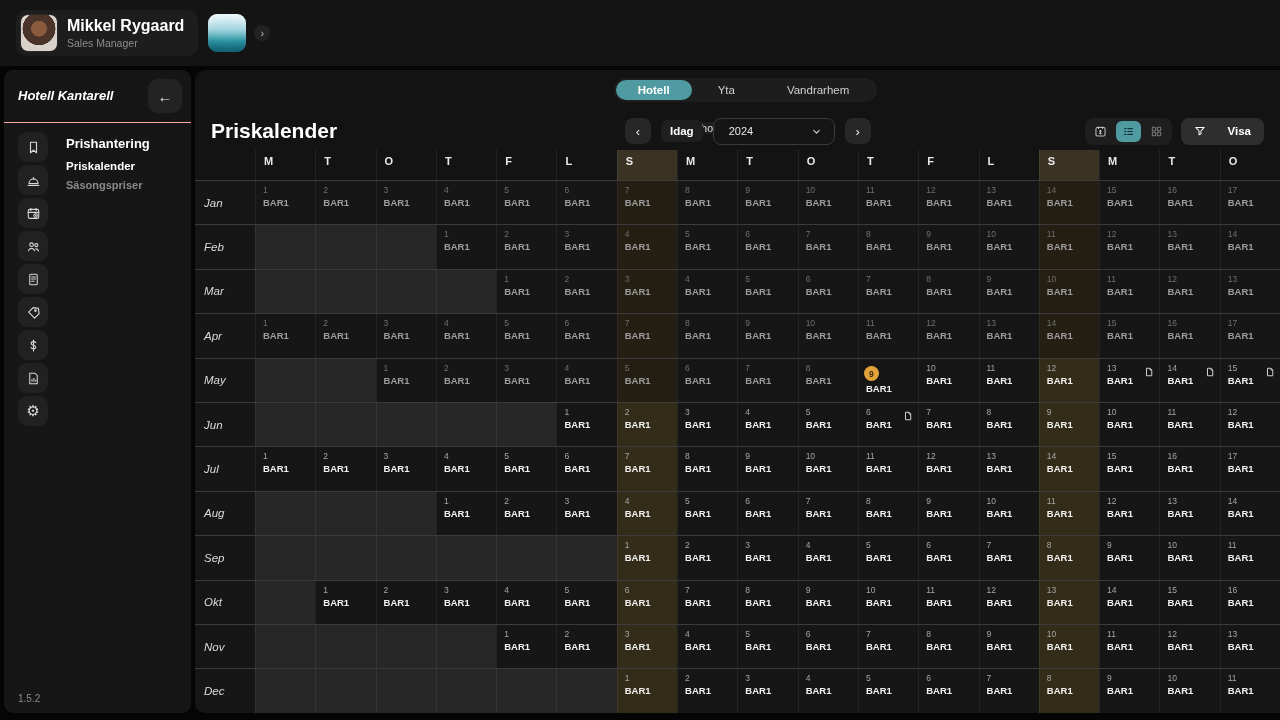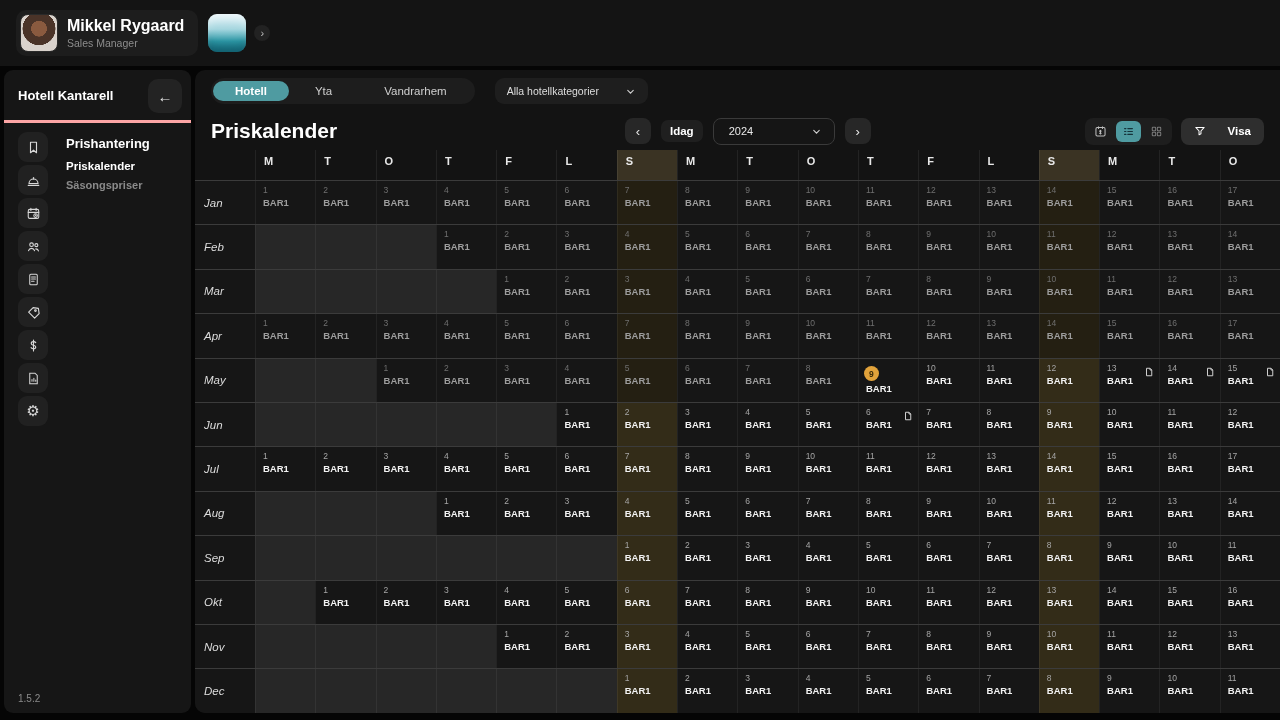--- a/index.html
+++ b/index.html
@@ -24,40 +24,40 @@
     color:#bbb; font-size:11px; display:flex; align-items:center; justify-content:center; cursor:pointer; }
   .brand { margin-left:auto; display:flex; align-items:center; background:#2b2b2b; border-radius:11px;
     height:44px; padding-right:16px; cursor:pointer; }
   .brand-ico { width:44px; height:44px; border-radius:10px; background:#4f9ba1; display:flex;
     align-items:center; justify-content:center; margin-right:12px; }
   .brand-name { font-size:13px; font-weight:bold; letter-spacing:.6px; color:#fff; }
 
   
   .sidebar { position:absolute; left:4px; top:70px; width:187px; height:643px; background:#161616;
     border-radius:9px; }
-  .sb-head { position:relative; height:53px; border-bottom:3px solid #fca5a5; }
+  .sb-head { position:relative; height:53px; border-bottom:1px solid #fca5a5;font-style:italic; }
   .sb-title { position:absolute; left:14px; top:18px; font-size:13px; font-weight:bold; color:#fff; }
   .sb-back { position:absolute; right:9px; top:9px; width:34px; height:34px; border-radius:10px;
     background:#232323; color:#e8e8e8; font-size:15px; display:flex; align-items:center;
     justify-content:center; cursor:pointer; }
   .sb-nav { position:relative; padding:9px 0 0 14px; }
   .nav-ico { width:30px; height:30px; border-radius:9px; background:#212121; display:flex;
     align-items:center; justify-content:center; margin-bottom:3px; cursor:pointer; color:#d8d8d8; }
   .nav-ico svg { display:block; }
   .nav-gear { font-size:15px; color:#d8d8d8; }
   .sb-text { position:absolute; left:62px; top:13px; }
   .sb-sec-title { font-size:13px; font-weight:bold; color:#fff; }
   .sb-item-active { font-size:11.5px; font-weight:bold; color:#fff; margin-top:9px; cursor:pointer; }
   .sb-item { font-size:11px; color:#8a8a8a; margin-top:7px; cursor:pointer;font-weight:bold; }
   .sb-version { position:absolute; left:14px; bottom:9px; font-size:10px; color:#8a8a8a; }
 
   
   .main { position:absolute; left:195px; top:70px; width:1085px; height:643px; background:#131313;
     border-radius:10px 0 0 10px; overflow:hidden; }
-  .row1 { display:flex; align-items:center; gap:20px; padding:8px 0 0 16px; height:34px; }
+  .row1 { display:flex; align-items:center; gap:20px; padding:8px 0 0 16px; height:34px;flex-direction:column; }
   .tabs { display:flex; align-items:center; background:#1d1d1d; border-radius:16px; height:26px; padding:2px; }
   .tab { font-size:11.5px; color:#cfcfcf; padding:4px 26px; border-radius:13px; cursor:pointer; }
   .tab.active { background:#4f9ba1; color:#fff; font-weight:bold; padding:4px 22px; }
   .cat-dd { display:flex; align-items:center; gap:26px; background:#1e1e1e; border-radius:9px;
     height:26px; padding:0 12px; font-size:10.5px; color:#dedede; cursor:pointer; }
 
   .row2 { display:flex; align-items:center; margin-top:12px; height:30px; padding:0 16px; }
   .page-title { font-size:21px; font-weight:bold; color:#fff; width:414px; }
   .navgrp { display:flex; align-items:center; gap:10px; }
   .sq-btn { width:26px; height:26px; border-radius:8px; background:#272727; color:#e8e8e8;

